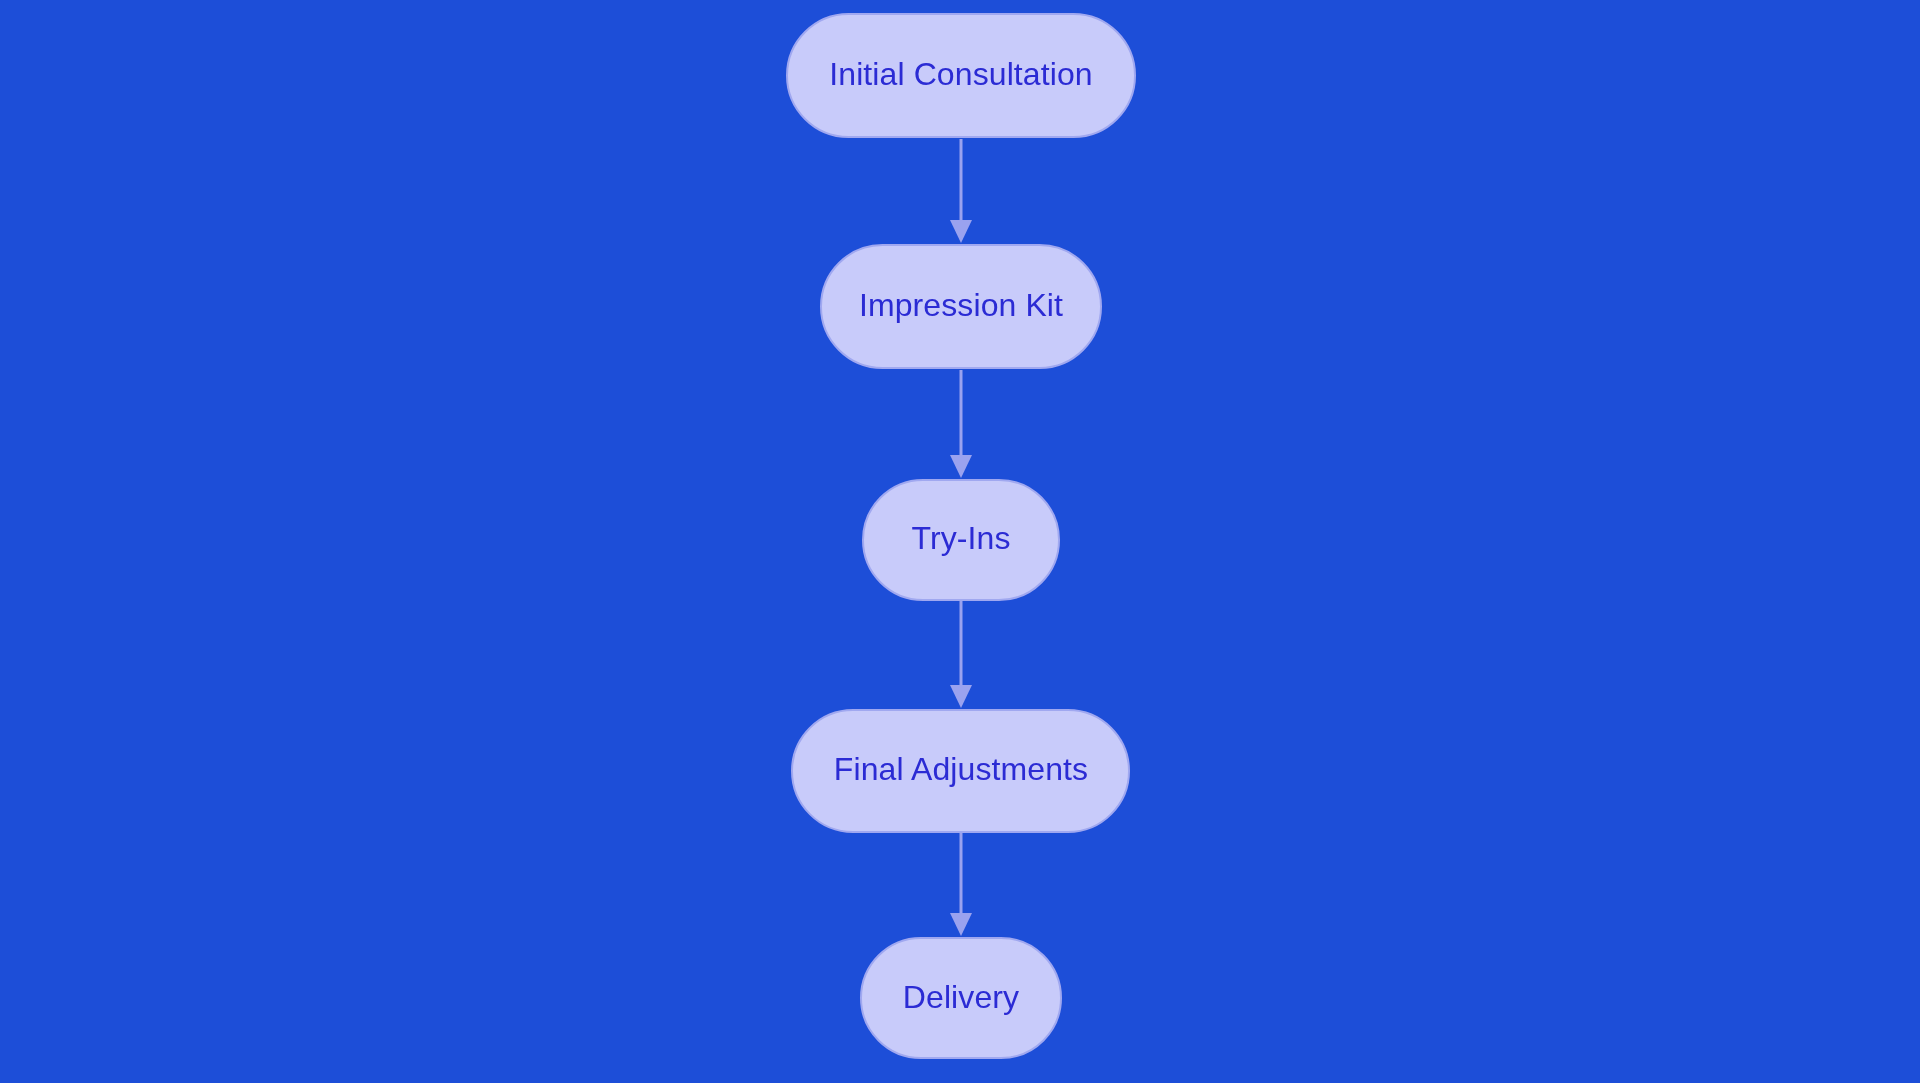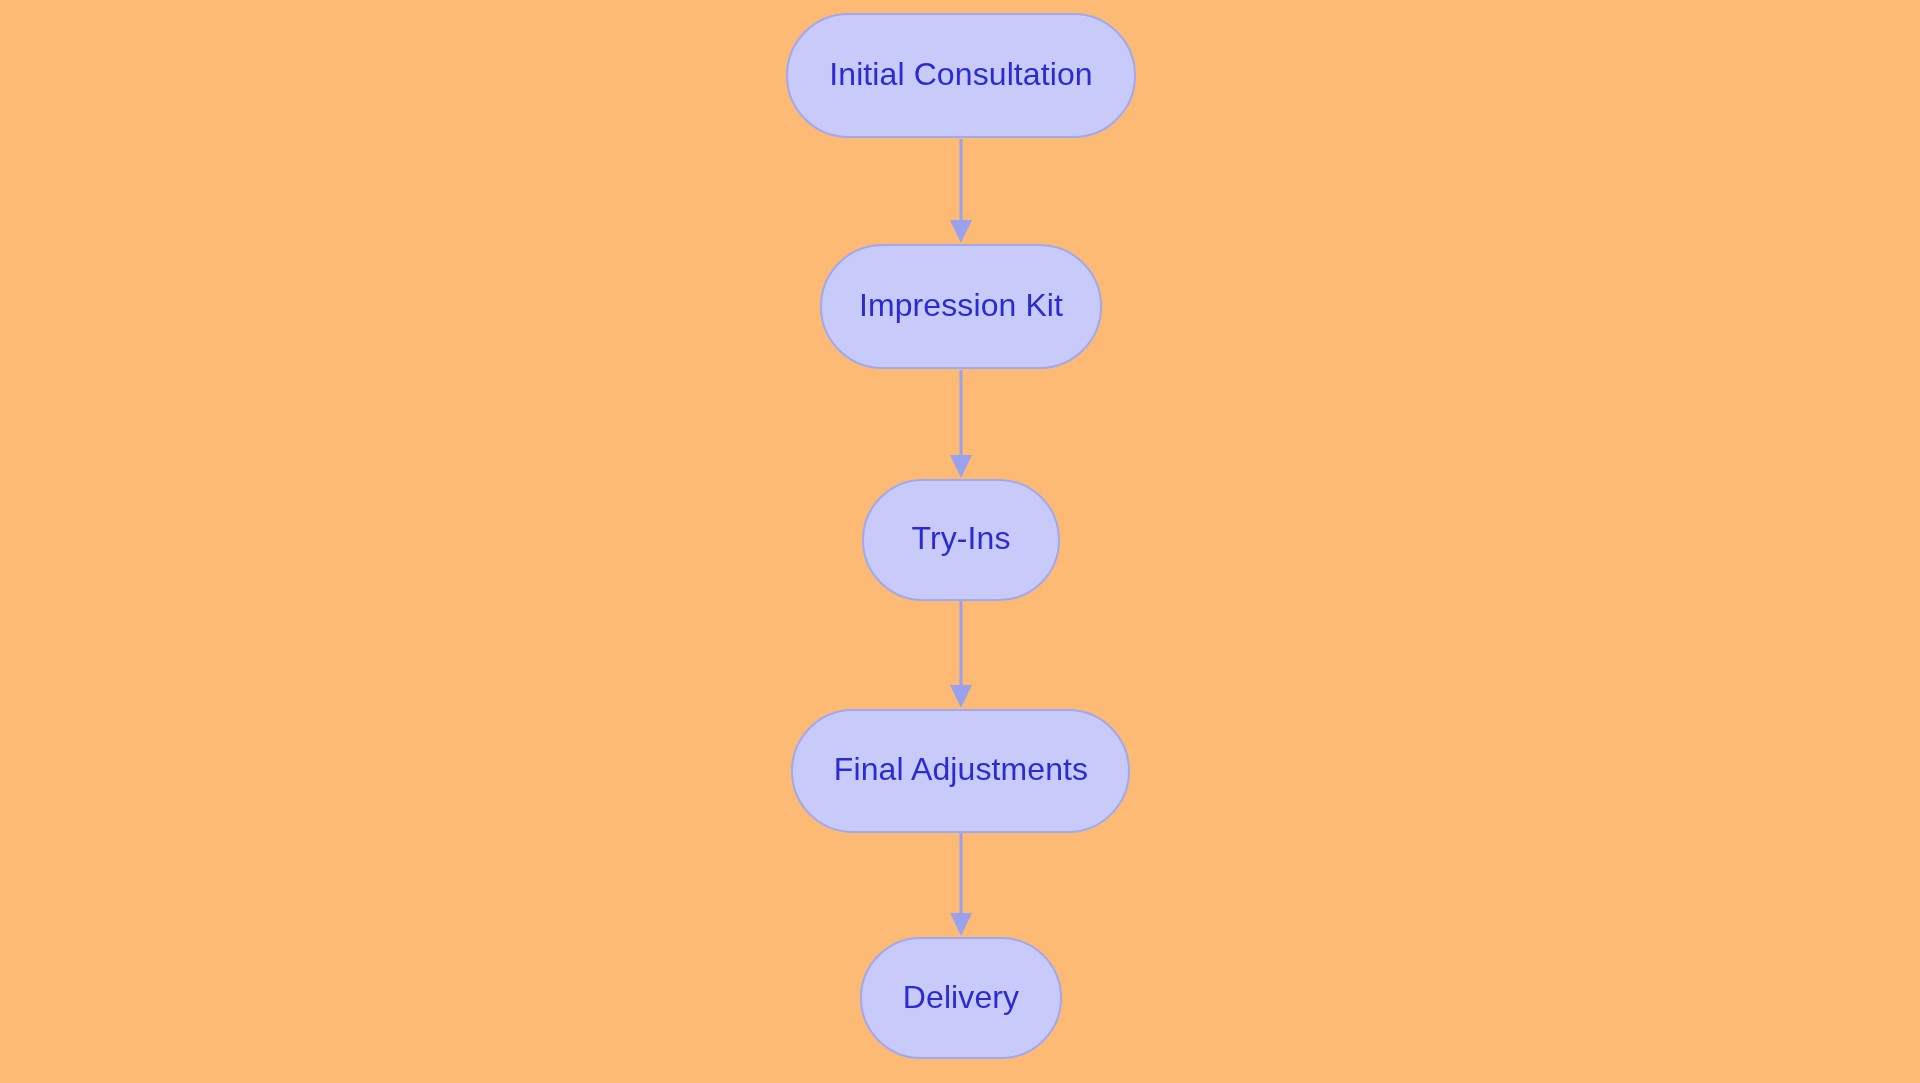--- a/index.html
+++ b/index.html
@@ -11,21 +11,21 @@
   body {
     width: 1920px;
     height: 1083px;
     font-family: "Liberation Sans", sans-serif;
     overflow: hidden;
   }
   #flow-canvas {
     position: relative;
     width: 1920px;
     height: 1083px;
-    background: #fdba74;
+    background: #1d4ed8;
   }
   #flow-svg {
     position: absolute;
     top: 0;
     left: 0;
     width: 1920px;
     height: 1083px;
     display: block;
   }
   .node-shape {

